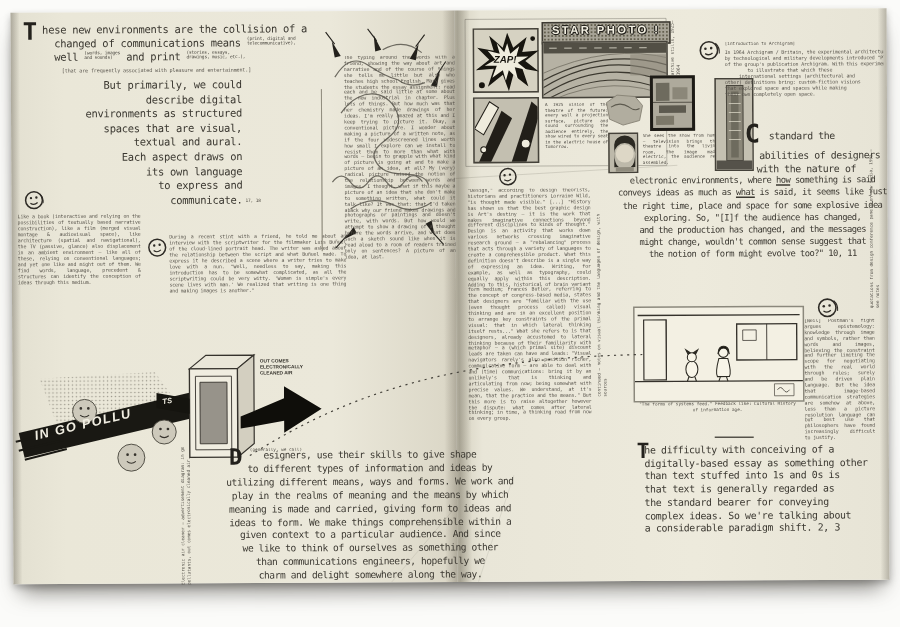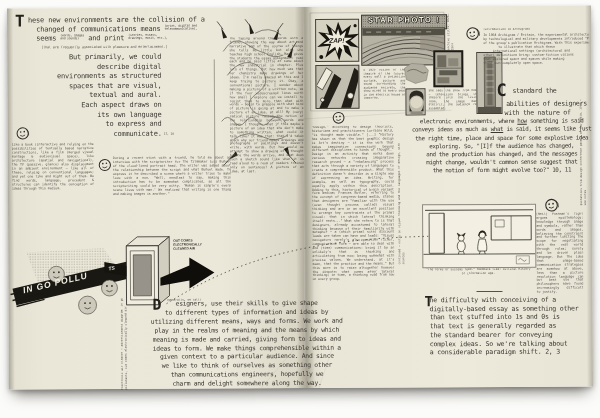--- a/index.html
+++ b/index.html
@@ -42,21 +42,21 @@
   <div id="page-right"></div>
   <div id="gutter"></div>
 
   <div class="abs dropcap" style="left:8px;top:3px;font-size:16px">T</div>
   <div class="abs tw" style="left:21px;top:8px;font-size:7px;letter-spacing:-0.2px">hese new environments are the collision of a</div>
   <div class="abs tw" style="left:29px;top:17px;font-size:7px;letter-spacing:-0.2px">
     <span>changed of communications means </span><span class="sup2">(print, digital and
 telecommunicative),</span>
   </div>
   <div class="abs tw" style="left:29px;top:26px;font-size:7px;letter-spacing:-0.2px">
-    <span>seems </span><span class="sup2">(words, images
+    <span>well </span><span class="sup2">(words, images
 and sounds)</span><span> and print </span><span class="sup2">(stories, essays,
 drawings, music, etc.),</span>
   </div>
   <div class="abs tiny" style="left:34px;top:37px;width:200px;font-size:3.4px;text-align:left">[that are frequently associated with pleasure and entertainment.]</div>
   <div class="abs tw pre" style="left:12px;top:45px;width:142px;font-size:7px;line-height:9.6px;text-align:right;letter-spacing:-0.2px">But primarily, we could
 describe digital
 environments as structured
 spaces that are visual,
 textual and aural.
 Each aspect draws on

